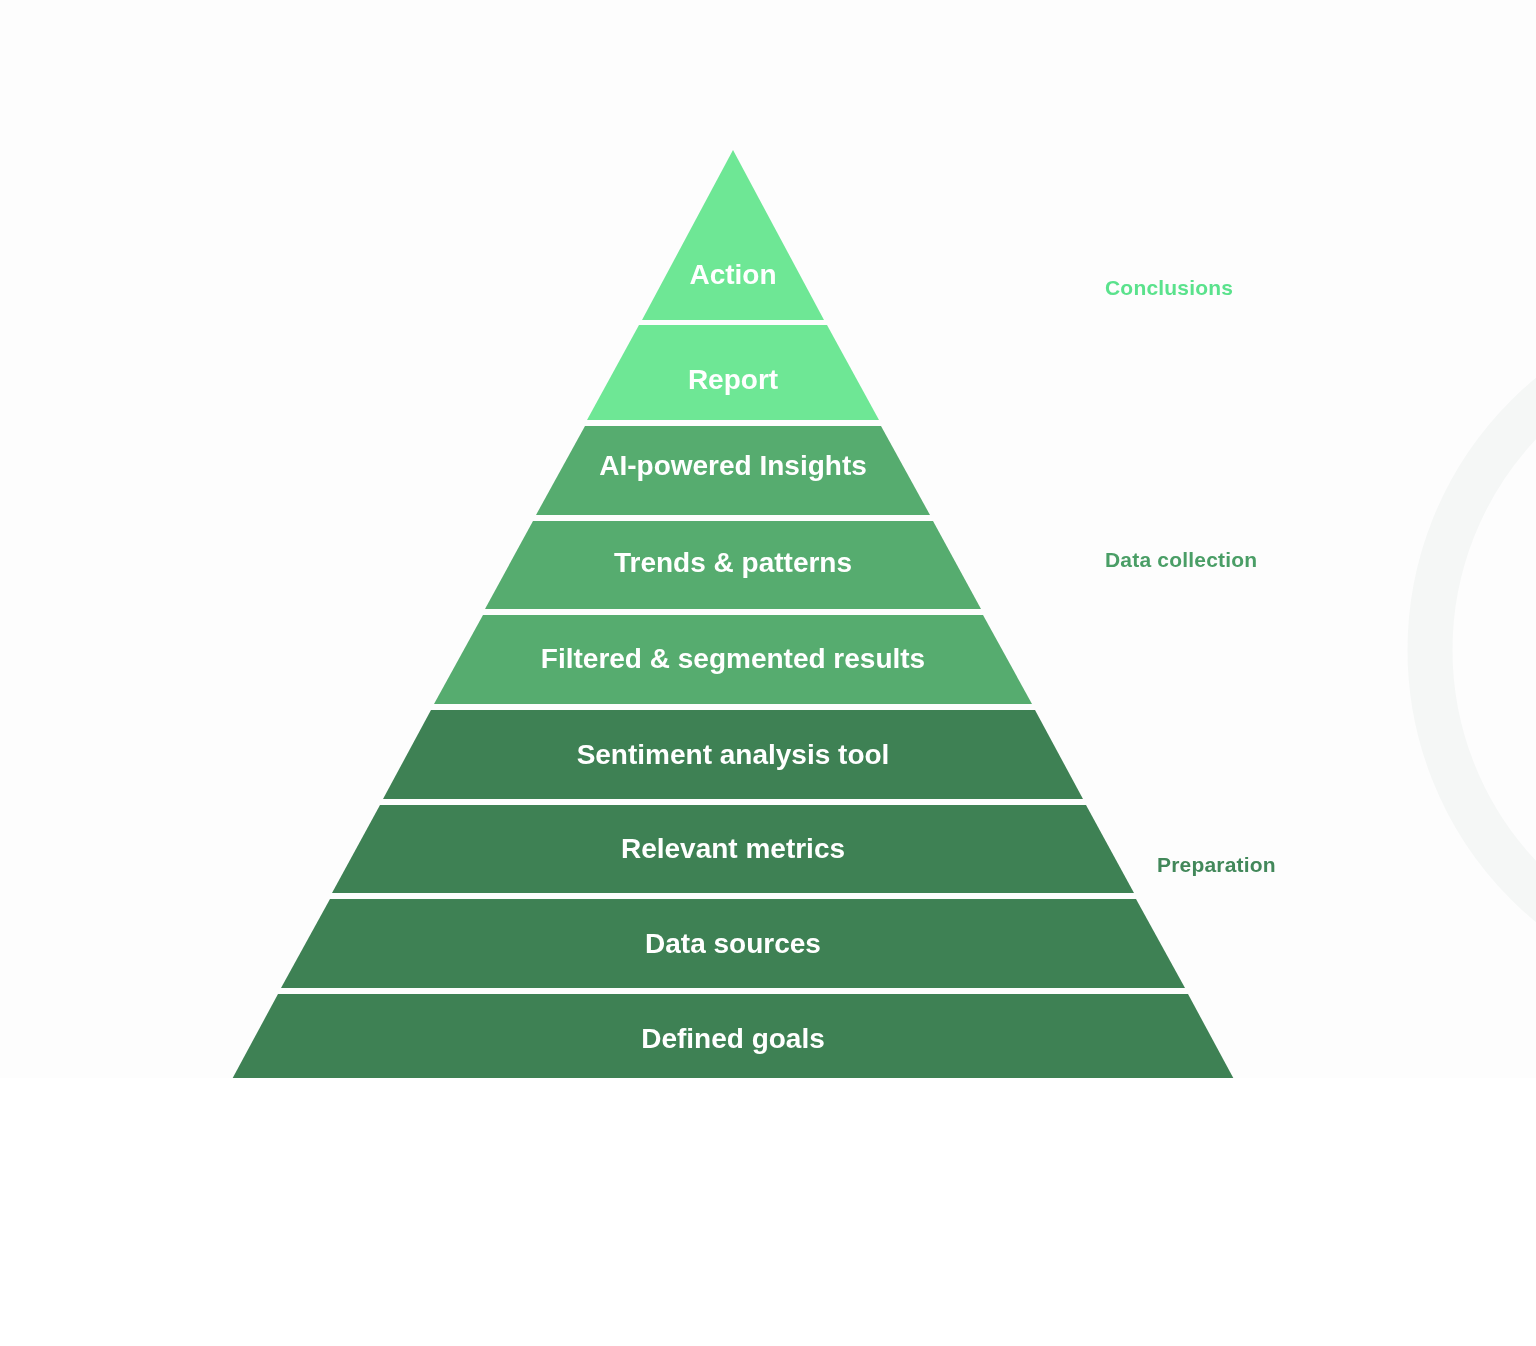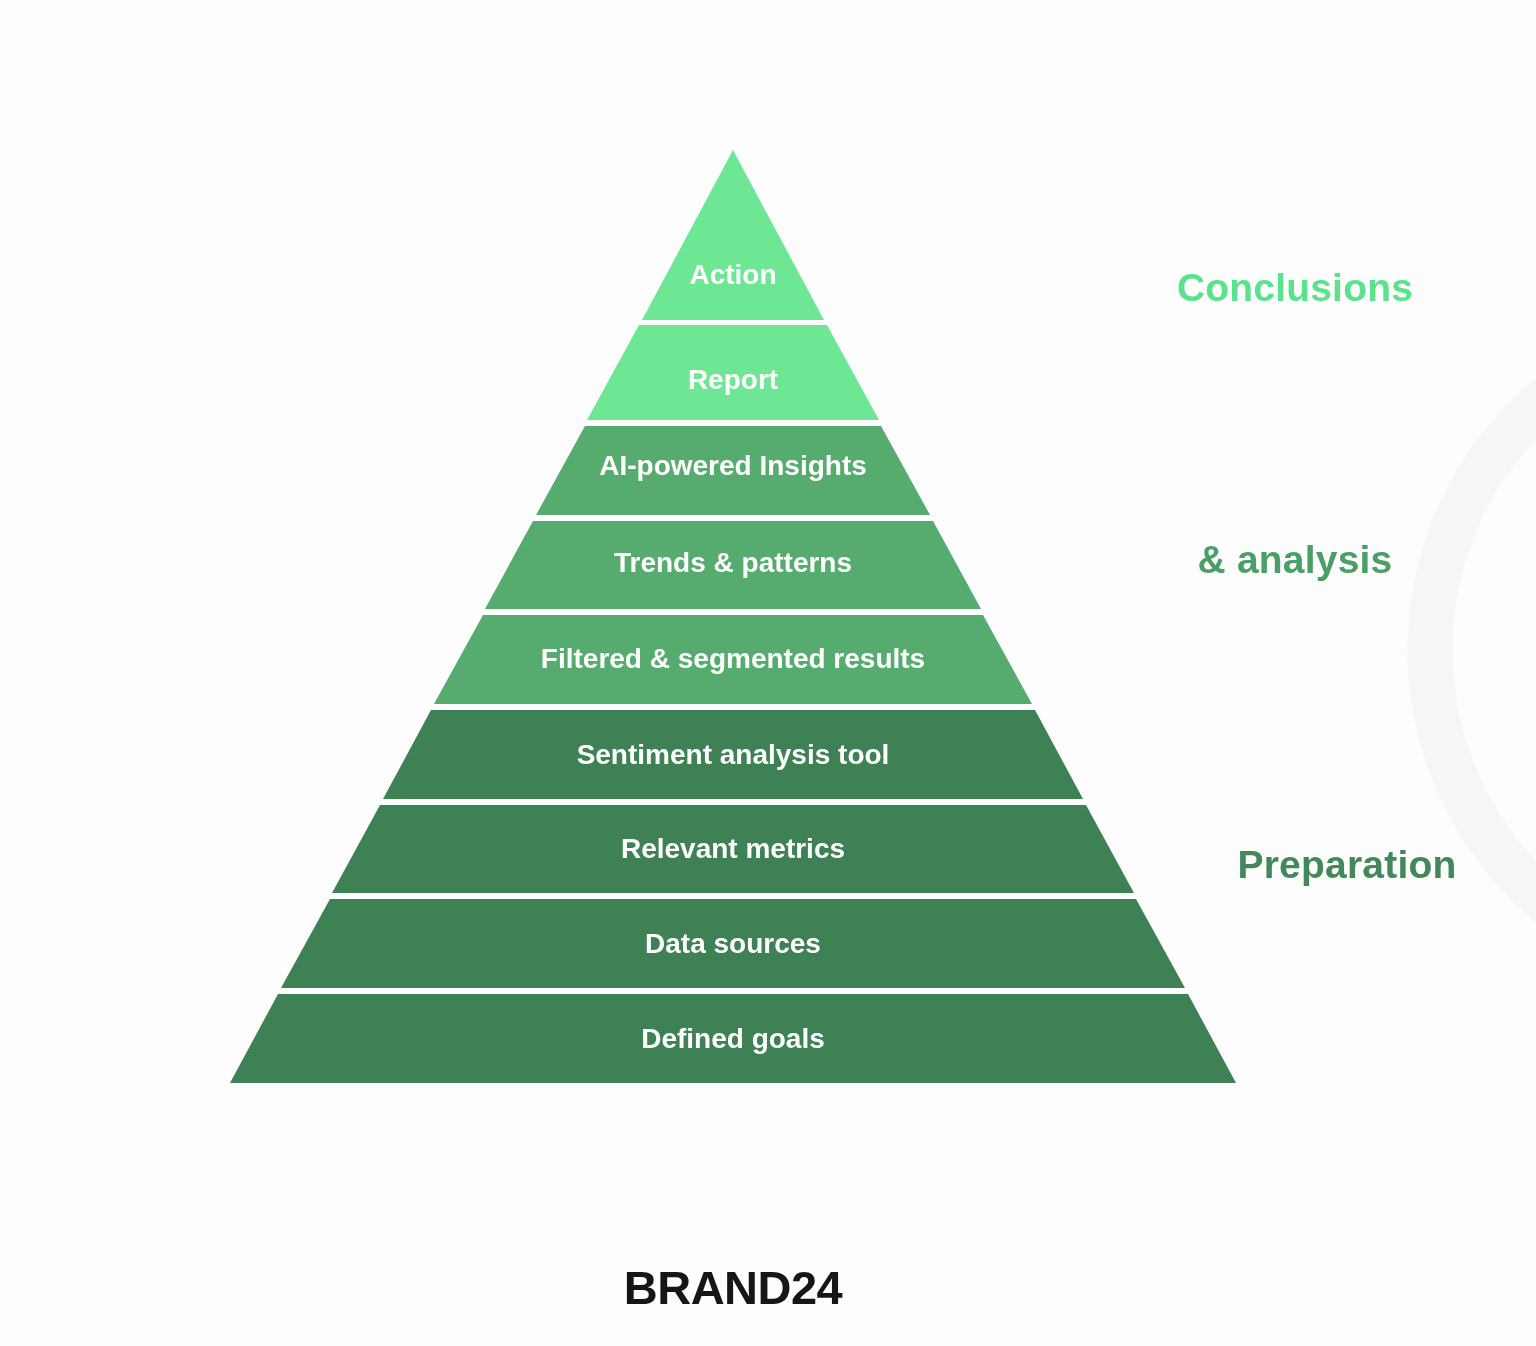--- a/index.html
+++ b/index.html
@@ -4,43 +4,42 @@
 <style>
   html, body {
     margin: 0;
     padding: 0;
     background: #ffffff;
     font-family: "Liberation Sans", sans-serif;
   }
   .canvas {
     position: relative;
     width: 1536px;
-    height: 1346px;
+    height: 1078px;
     background: #fdfdfd;
     overflow: hidden;
   }
   svg.pyramid {
     position: absolute;
     left: 0;
     top: 0;
   }
   .level-shape {
     stroke: none;
   }
   .level-label {
     font-family: "Liberation Sans", sans-serif;
     font-size: 28px;
     font-weight: 700;
     text-anchor: middle;
   }
   .side-label {
     position: absolute;
     width: 380px;
-    text-align: center;
-    font-size: 39px;
+    font-size: 21px;
     font-weight: 700;
     line-height: 41px;
     letter-spacing: 0.2px;
   }
   .side-label .line {
     display: block;
   }
   .brand-footer {
     position: absolute;
     left: -35px;
@@ -88,21 +87,21 @@
 
     <polygon class="level-shape" points="278,994 1188,994 1236,1083 230,1083" style="fill: rgb(62, 129, 84);"></polygon>
     <text class="level-label" x="733" y="1048" style="fill: rgb(255, 255, 255);">Defined goals</text>
   </svg>
 
   <div class="side-label" style="left: 1105px; top: 267px; color: rgb(90, 226, 140);">
     <span class="line">Conclusions</span>
   </div>
 
   <div class="side-label" style="left: 1105px; top: 539px; color: rgb(74, 158, 102);">
-    <span class="line">&amp; analysis</span>
+    <span class="line">Data collection</span>
   </div>
 
   <div class="side-label" style="left: 1157px; top: 844px; color: rgb(66, 136, 90);">
     <span class="line">Preparation</span>
   </div>
 
   <div class="brand-footer">BRAND24</div>
 
 </div>
 

